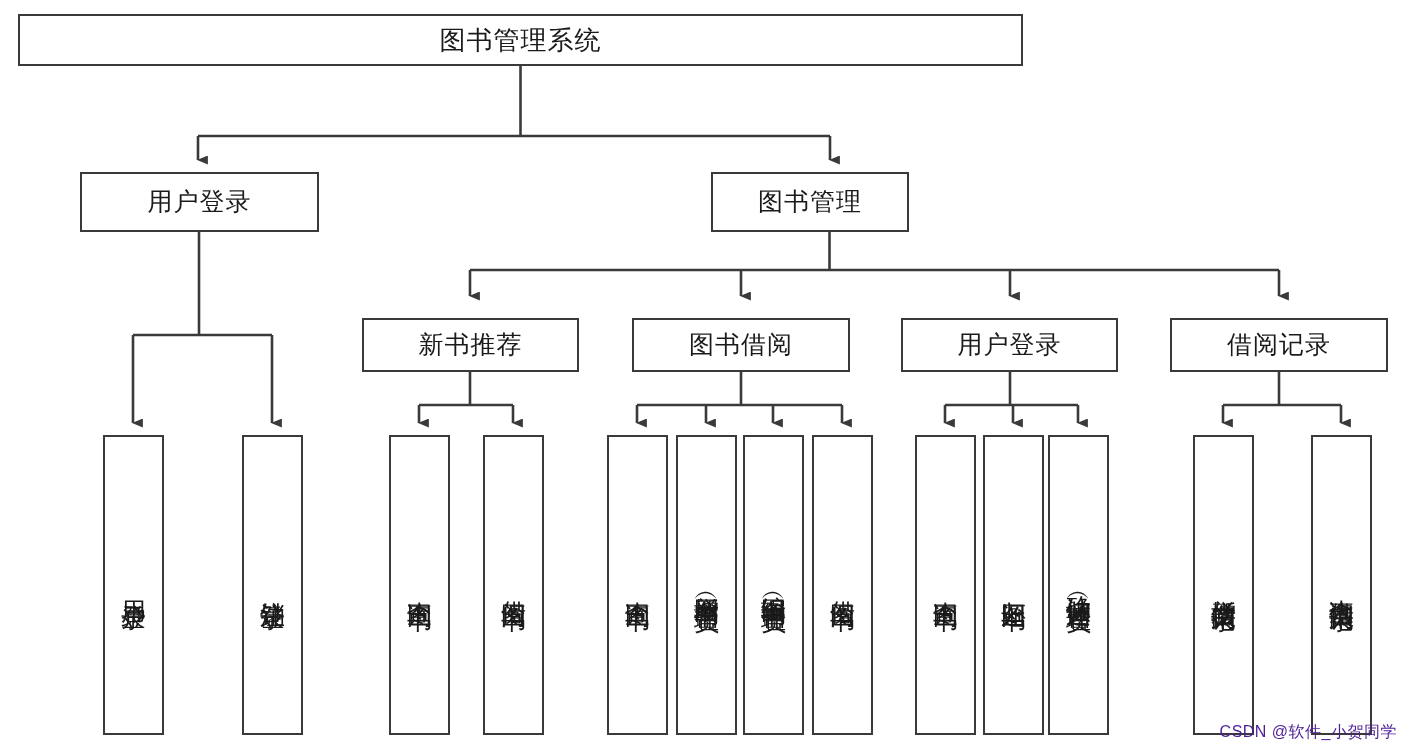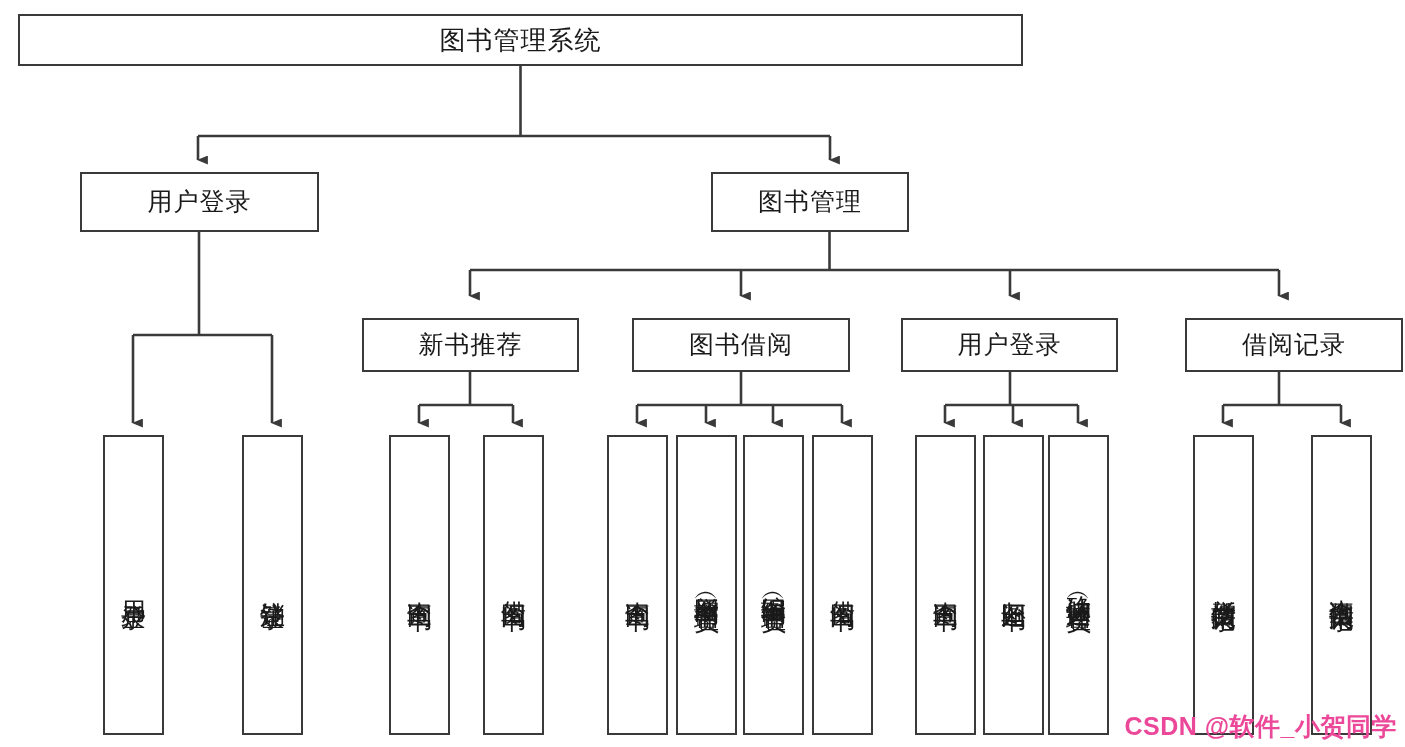--- a/index.html
+++ b/index.html
@@ -56,26 +56,25 @@
     display: block;
     white-space: nowrap;
   }
   .node.root {
     font-size: 26px;
   }
   #watermark {
     position: absolute;
     right: 8px;
     bottom: 4px;
-    font-size: 25px;
-    color: #ec4899;
+    font-size: 16px;
+    color: #4c1d95;
     letter-spacing: 0.5px;
     white-space: nowrap;
     user-select: none;
-    font-weight: bold;
   }
 </style>
 </head>
 <body>
 
 <div id="canvas">
 
   <svg id="svg-layer" viewBox="0 0 1405 747" xmlns="http://www.w3.org/2000/svg">
     <defs>
       <marker id="arrow" viewBox="0 0 10 12" refX="5" refY="11" markerWidth="9" markerHeight="11" orient="auto-start-reverse" markerUnits="userSpaceOnUse">
@@ -143,21 +142,21 @@
   </div>
 
   <div class="node horizontal" style="left:632px; top:318px; width:218px; height:54px;justify-content:center;">
     <span>图书借阅</span>
   </div>
 
   <div class="node horizontal" style="left:901px; top:318px; width:217px; height:54px;">
     <span>用户登录</span>
   </div>
 
-  <div class="node horizontal" style="left:1170px; top:318px; width:218px; height:54px;margin-left:15px;">
+  <div class="node horizontal" style="left:1170px; top:318px; width:218px; height:54px;">
     <span>借阅记录</span>
   </div>
 
   <div class="node vertical" style="left:103px; top:435px; width:61px; height:300px;">
     <span class="vtext">用户登录</span>
   </div>
 
   <div class="node vertical" style="left:242px; top:435px; width:61px; height:300px;">
     <span class="vtext">注销登录</span>
   </div>

